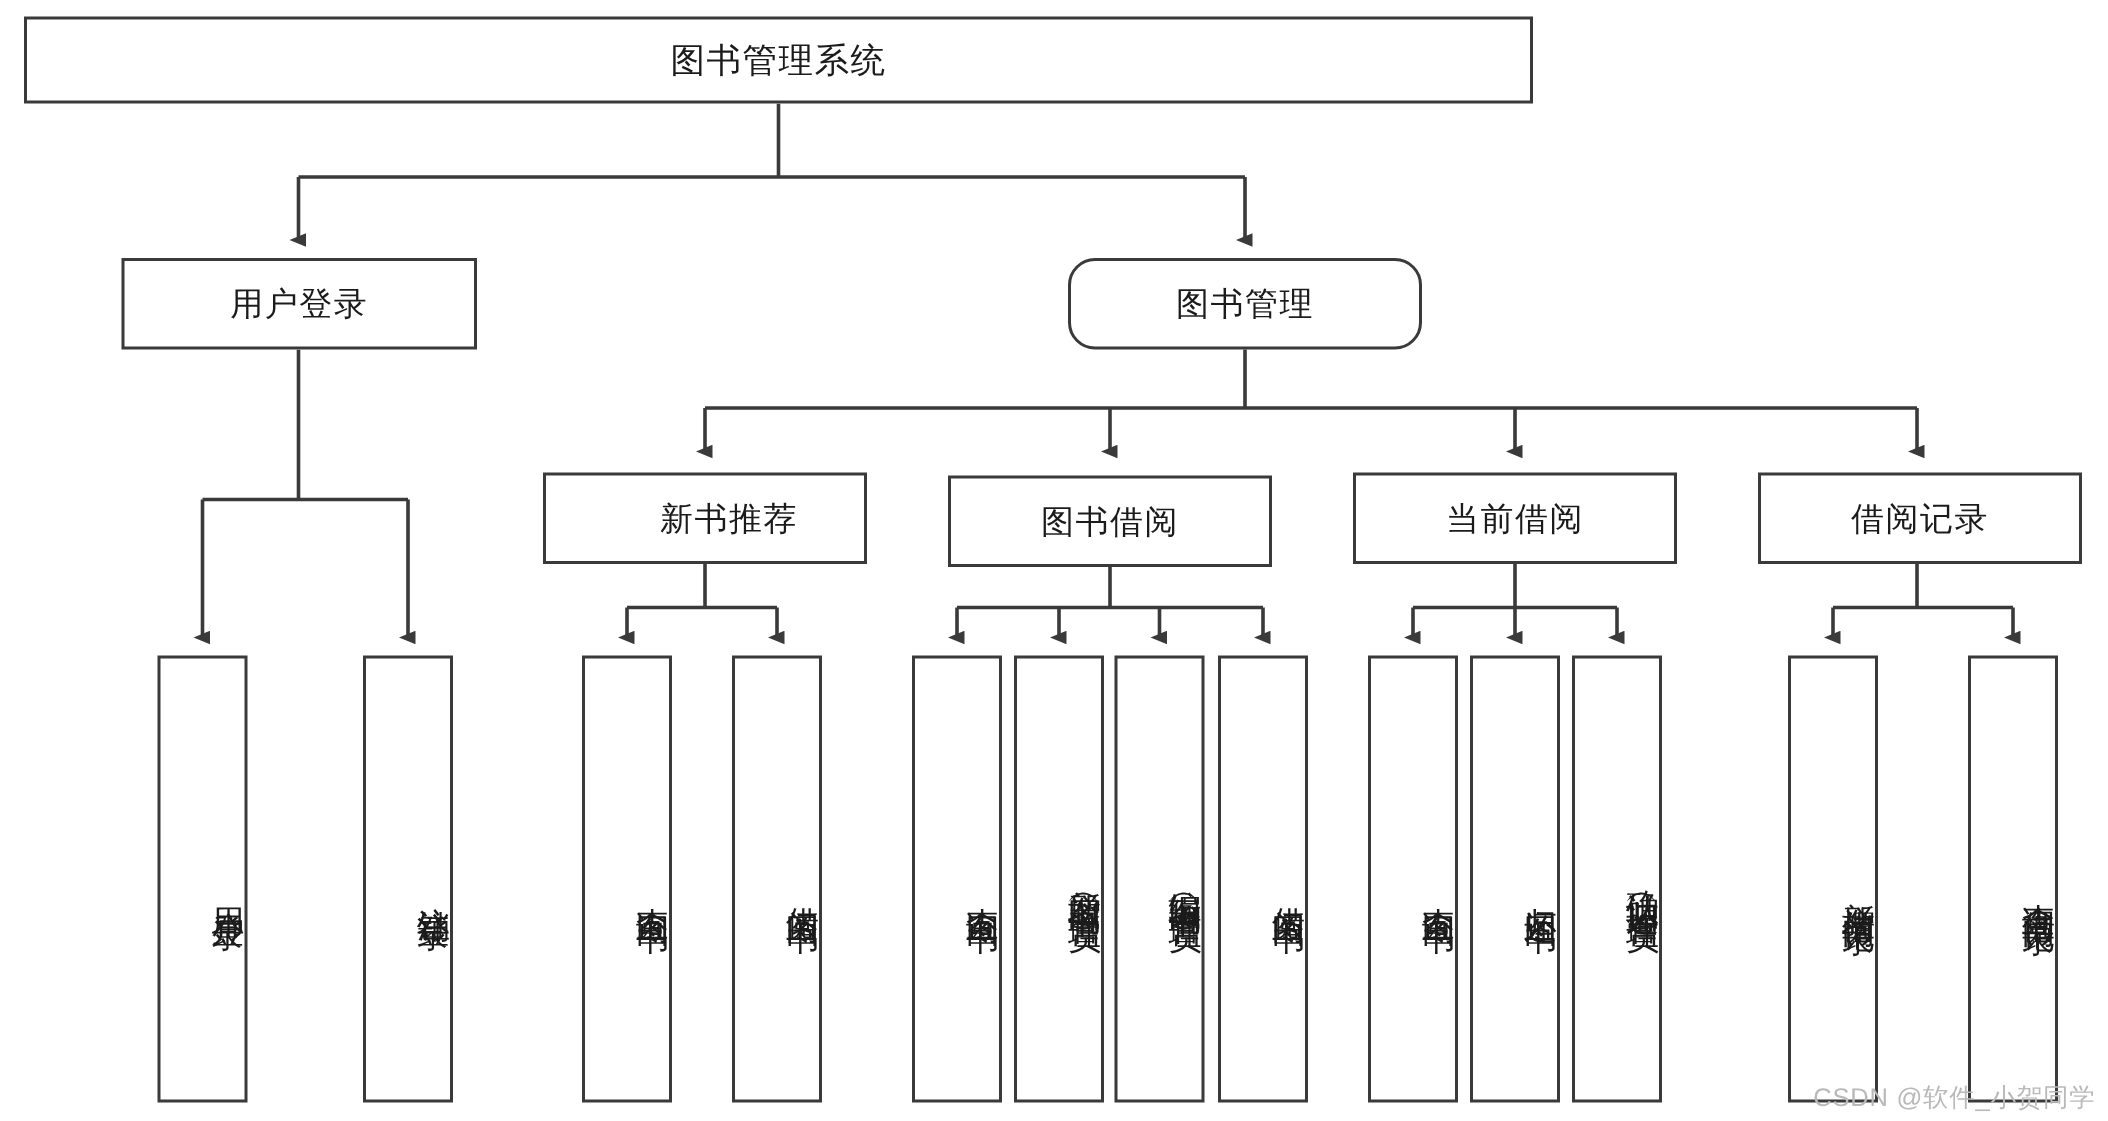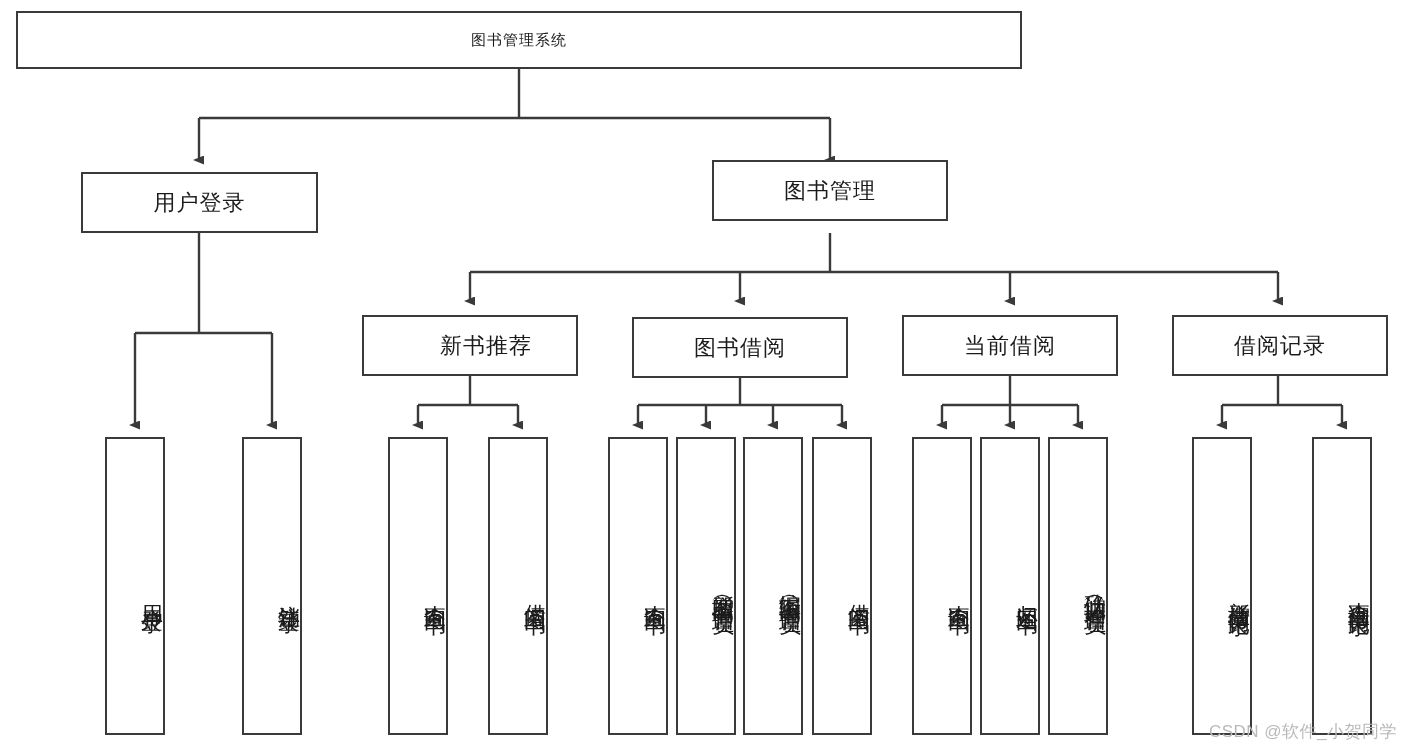--- a/index.html
+++ b/index.html
@@ -36,21 +36,21 @@
     justify-content: center;
     color: #1b1b1b;
     z-index: 2;
   }
   .node-h {
     font-size: 22px;
     letter-spacing: 1px;
     white-space: nowrap;
   }
   .node-root {
-    font-size: 15px;
+    font-size: 23px;
   }
   .node-v {
     writing-mode: vertical-rl;
     text-orientation: upright;
     font-size: 22px;
     letter-spacing: 3px;
     line-height: 1;
     align-items: flex-start;
     justify-content: center;
     padding-top: 14px;
@@ -127,21 +127,21 @@
   </svg>
 
   <div class="node node-h node-root" style="left:16px; top:11px; width:1006px; height:58px;">
     <span>图书管理系统</span>
   </div>
 
   <div class="node node-h" style="left:81px; top:172px; width:237px; height:61px;">
     <span>用户登录</span>
   </div>
 
-  <div class="node node-h" style="left:712px; top:160px; width:236px; height:61px;">
+  <div class="node node-h" style="left:712px; top:172px; width:236px; height:61px;border-radius:18px;">
     <span>图书管理</span>
   </div>
 
   <div class="node node-h" style="left:362px; top:315px; width:216px; height:61px;padding-left:32px;">
     <span>新书推荐</span>
   </div>
 
   <div class="node node-h" style="left:632px; top:317px; width:216px; height:61px;">
     <span>图书借阅</span>
   </div>

